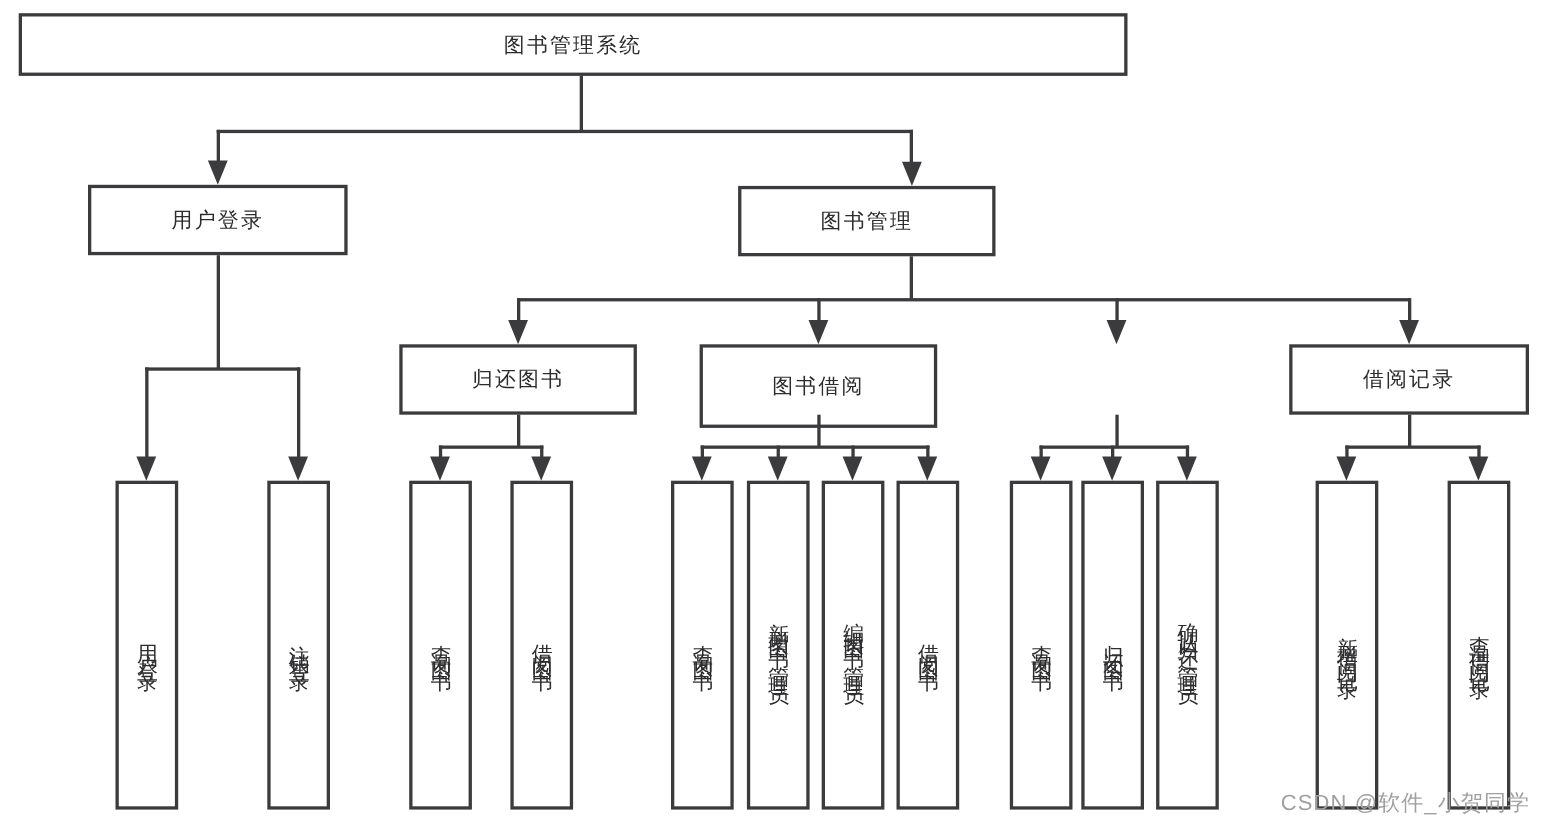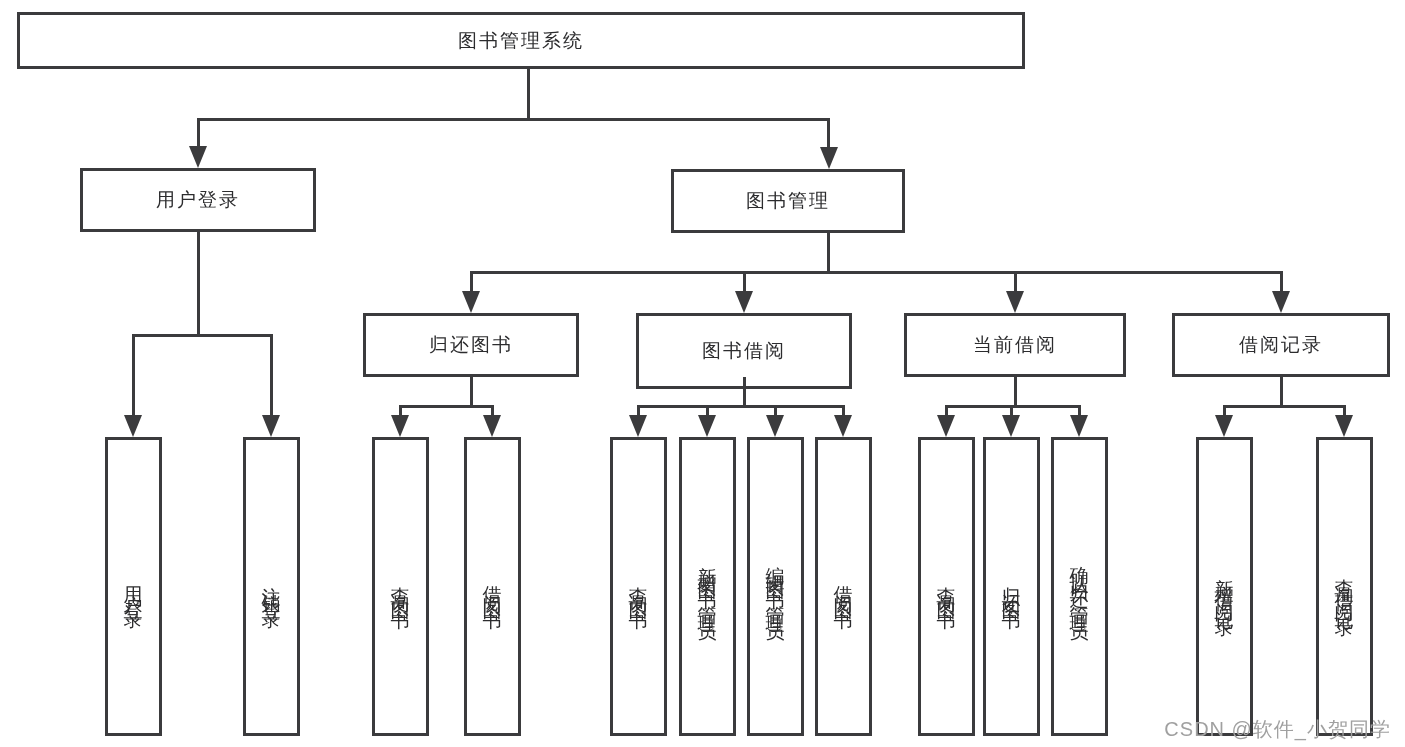--- a/index.html
+++ b/index.html
@@ -84,21 +84,20 @@
   <div class="ar" style="left:462px;top:291px;"></div>
   <div class="vl" style="left:743px;top:271px;height:22px;"></div>
   <div class="ar" style="left:735px;top:291px;"></div>
   <div class="vl" style="left:1014px;top:271px;height:22px;"></div>
   <div class="ar" style="left:1006px;top:291px;"></div>
   <div class="vl" style="left:1280px;top:271px;height:22px;"></div>
   <div class="ar" style="left:1272px;top:291px;"></div>
 
   <div class="box hbox" style="left:363px;top:313px;width:216px;height:64px;">归还图书</div>
   <div class="box hbox" style="left:636px;top:313px;width:216px;height:76px;">图书借阅</div>
-  <div class="box hbox" style="left:904px;top:313px;width:222px;height:64px;">当前借阅</div>
   <div class="box hbox" style="left:1172px;top:313px;width:218px;height:64px;">借阅记录</div>
 
   <div class="vl" style="left:470px;top:377px;height:30px;"></div>
   <div class="hl" style="left:399px;top:405px;width:95px;"></div>
   <div class="vl" style="left:399px;top:405px;height:12px;"></div>
   <div class="ar" style="left:391px;top:415px;"></div>
   <div class="vl" style="left:491px;top:405px;height:12px;"></div>
   <div class="ar" style="left:483px;top:415px;"></div>
 
   <div class="vl" style="left:743px;top:377px;height:30px;"></div>

